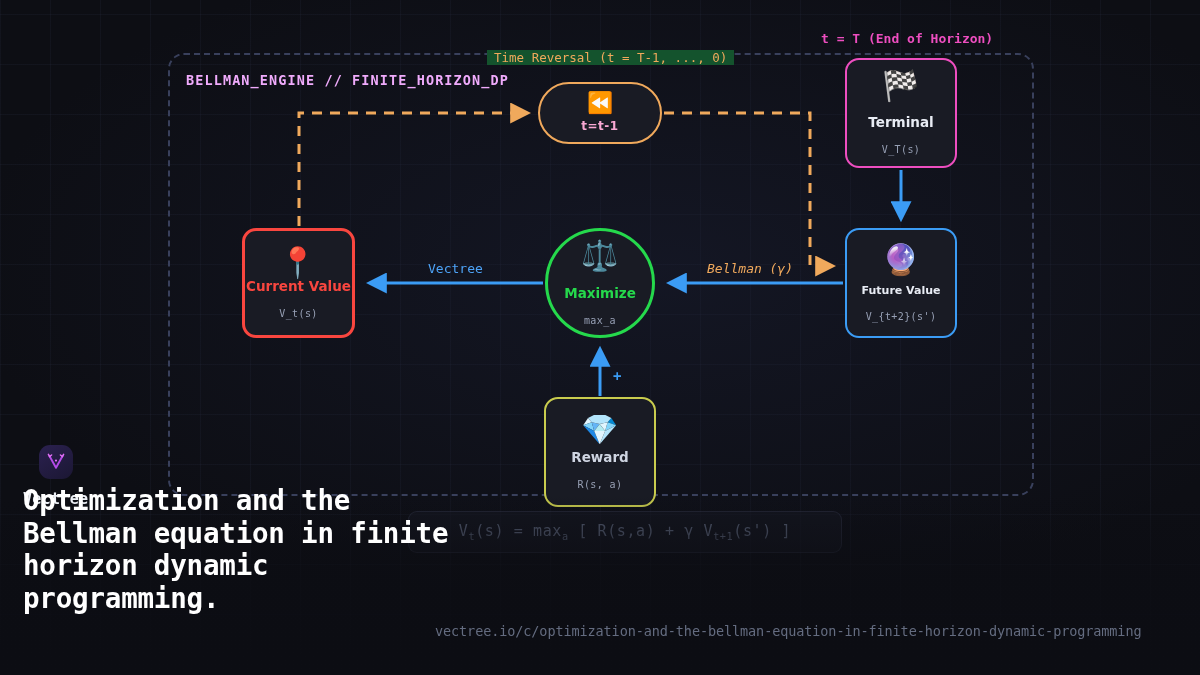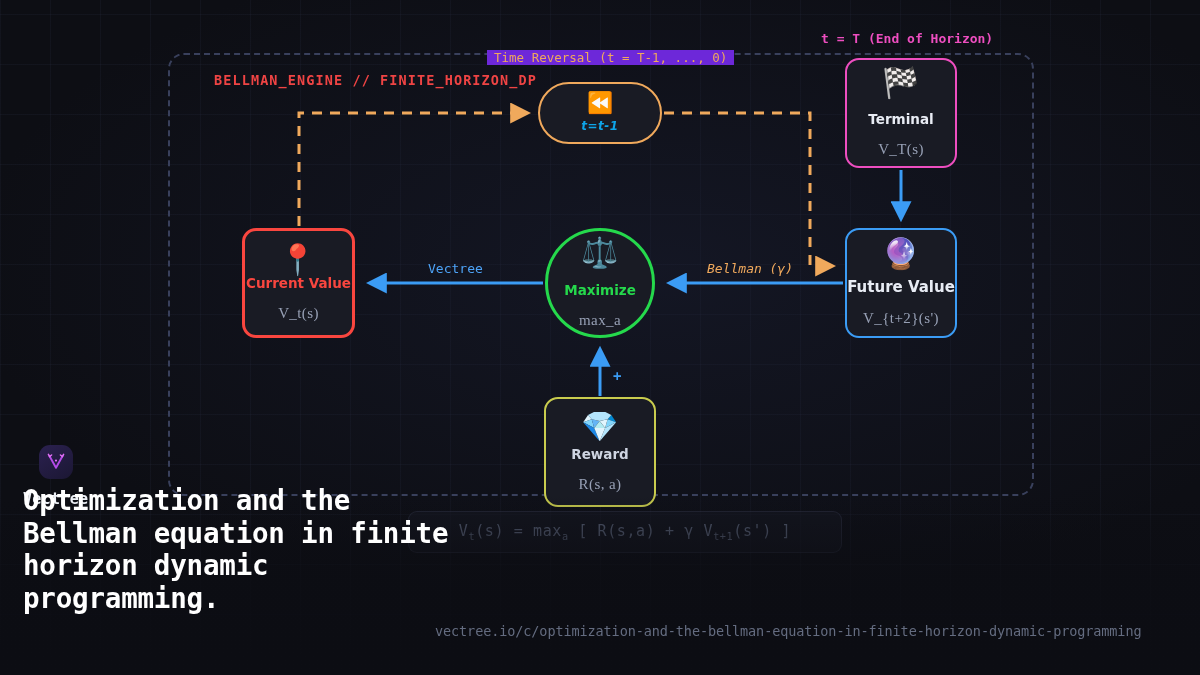--- a/index.html
+++ b/index.html
@@ -39,31 +39,30 @@
   #engine-box {
     position: absolute;
     left: 168px; top: 53px;
     width: 866px; height: 443px;
     border: 2px dashed #39405c;
     border-radius: 16px;
   }
   #engine-title {
     position: absolute;
     left: 186px; top: 72px;
-    color: #ef4444;
+    color: #f0abfc;
     font-weight: bold;
     font-size: 13.5px;
     letter-spacing: 1.1px;
-    margin-left: 28px;
   }
   .band-label {
     position: absolute;
     font-size: 12.5px;
     white-space: nowrap;
-    background: #6d28d9;
+    background: #14532d;
     padding: 0 7px;
   }
   #time-reversal-label {
     left: 487px; top: 50px;
     color: #f0a95c;
   }
   #horizon-label {
     left: 814px; top: 31px;
     color: #ee4ec0;
     font-weight: bold;
@@ -76,35 +75,35 @@
   
   .node {
     position: absolute;
     display: flex; flex-direction: column;
     align-items: center; justify-content: center;
     background: #191b24;
     text-align: center;
   }
   .node .emoji { line-height: 1; }
   .node .title { font-weight: bold; font-family: "DejaVu Sans", "Liberation Sans", sans-serif; }
-  .node .sub { color: #97a0b5; font-size: 15px; margin-top: 14px; letter-spacing: 0.4px; font-family: Liberation Serif, serif; }
+  .node .sub { color: #97a0b5; font-size: 10px; margin-top: 14px; letter-spacing: 0.4px; }
 
   #node-terminal {
     left: 845px; top: 58px; width: 112px; height: 110px;
     border: 2.5px solid #ee4ec0; border-radius: 14px;
   }
   #node-terminal .emoji { font-size: 30px; }
   #node-terminal .title { color: #e8ecf4; font-size: 13.5px; margin-top: 13px; }
 
   #node-future {
     left: 845px; top: 228px; width: 112px; height: 110px;
     border: 2.5px solid #3b9cf5; border-radius: 14px;
   }
   #node-future .emoji { font-size: 30px; }
-  #node-future .title { color: #e8ecf4; font-size: 15px; margin-top: 9px; }
+  #node-future .title { color: #e8ecf4; font-size: 11px; margin-top: 9px; }
 
   #node-current {
     left: 242px; top: 228px; width: 113px; height: 110px;
     border: 3px solid #f9463f; border-radius: 14px;
   }
   #node-current .emoji { font-size: 30px; }
   #node-current .title { color: #f9463f; font-size: 13.5px; }
 
   #node-maximize {
     left: 545px; top: 228px; width: 110px; height: 110px;
@@ -120,21 +119,21 @@
   #node-reward .emoji { font-size: 30px; }
   #node-reward .title { color: #cfd5e2; font-size: 13.5px; margin-top: 4px; text-align: center; }
 
   #node-step {
     left: 538px; top: 82px; width: 124px; height: 62px;
     border: 2px solid #f0a95c; border-radius: 31px;
   }
   #node-step .emoji {
     font-size: 21px;
   }
-  #node-step .title { color: #0ea5e9; font-size: 12px; margin-top: 5px; letter-spacing: 0.5px; font-style: italic; }
+  #node-step .title { color: #f9a8d4; font-size: 12px; margin-top: 5px; letter-spacing: 0.5px; }
 
   
   .edge-label { position: absolute; font-size: 13px; white-space: nowrap; }
   #label-assign { left: 428px; top: 261px; color: #4da3f7; }
   #label-discount { left: 707px; top: 261px; color: #f0a95c; font-style: italic; }
   #label-plus { left: 613px; top: 368px; color: #3b9cf5; font-size: 14px; font-weight: bold; }
 
   
   #formula-box {
     position: absolute;

